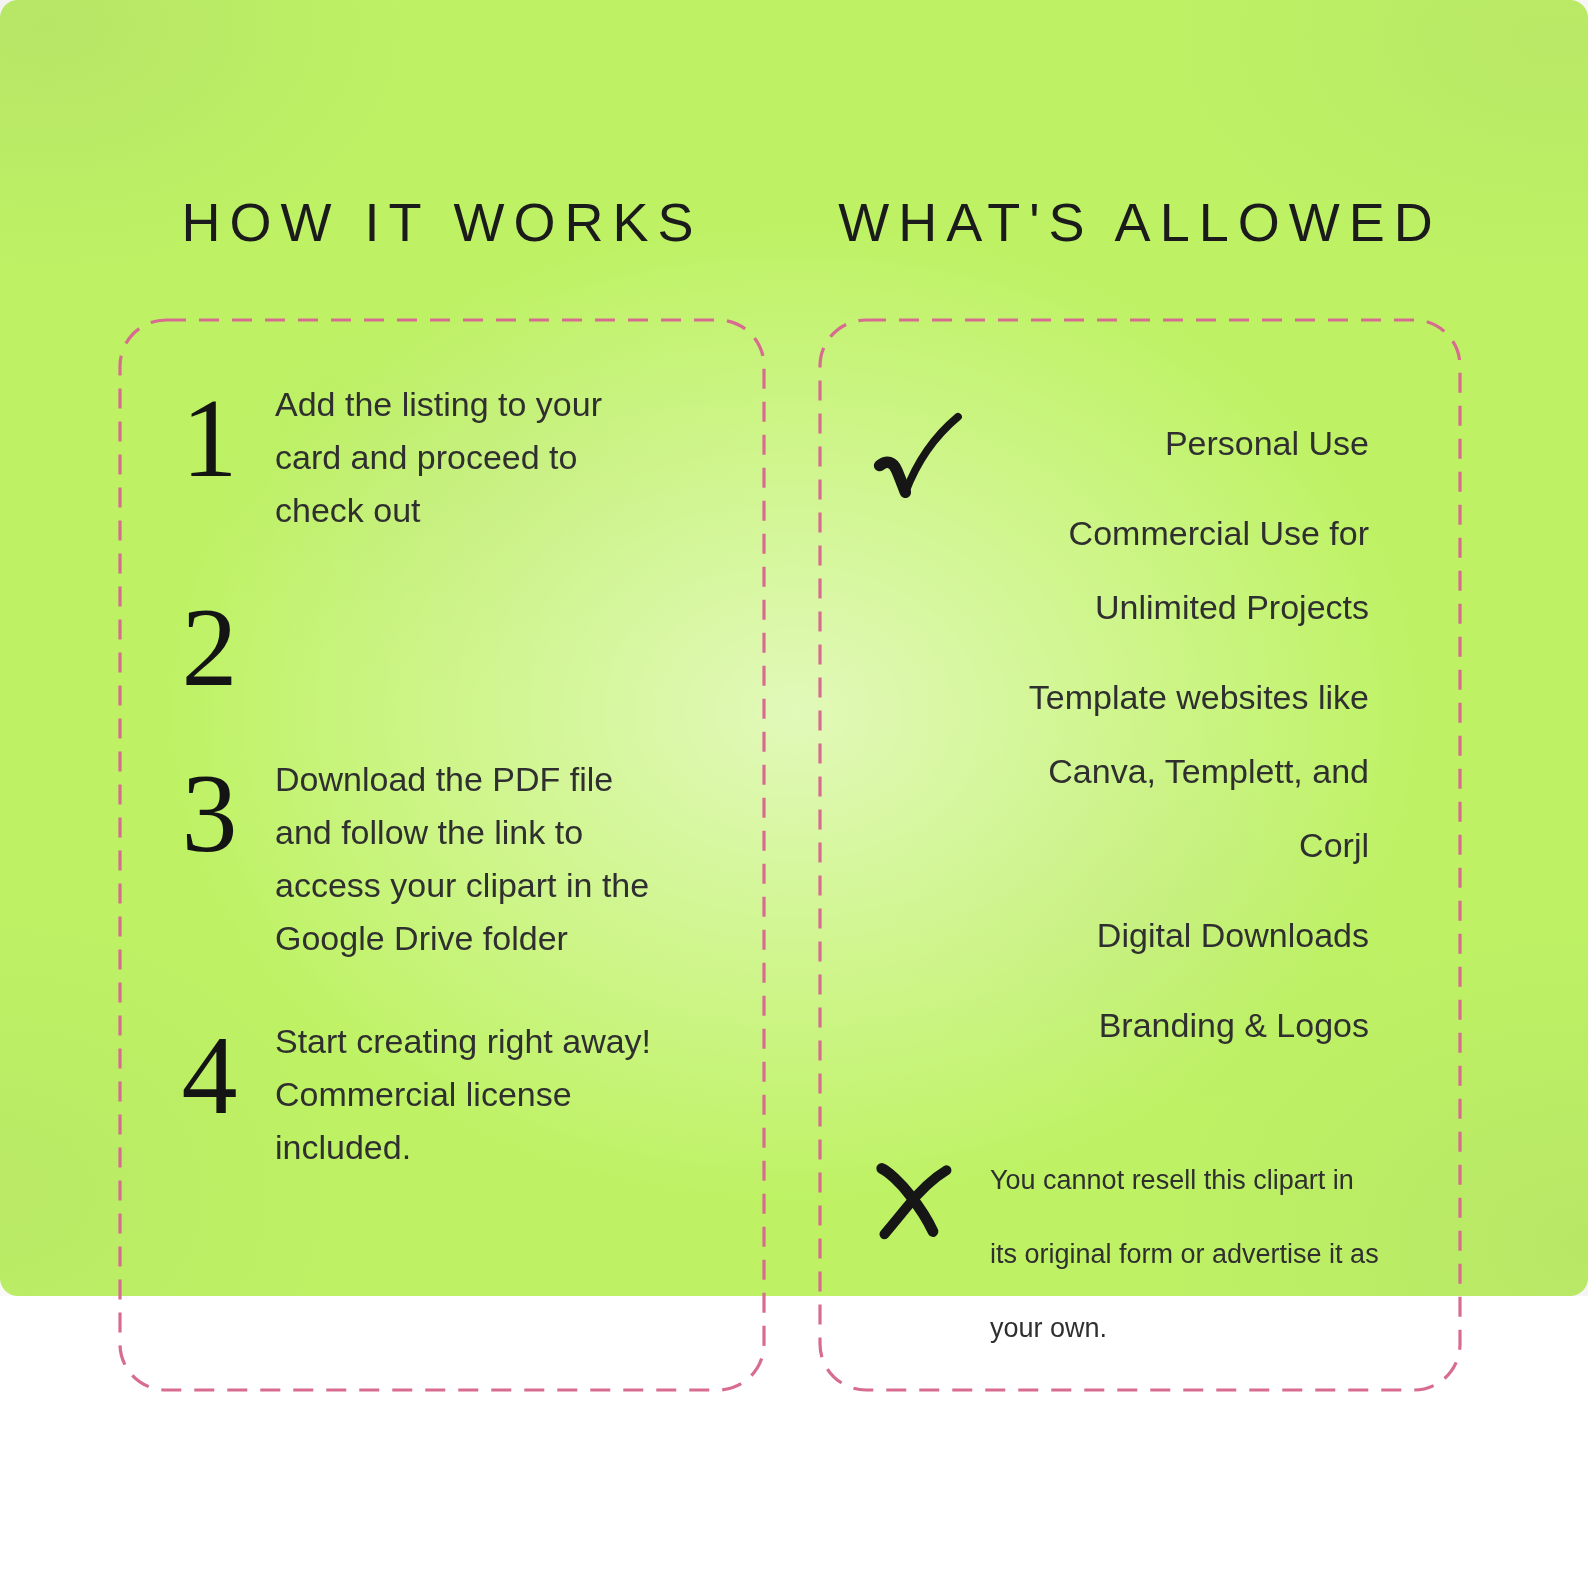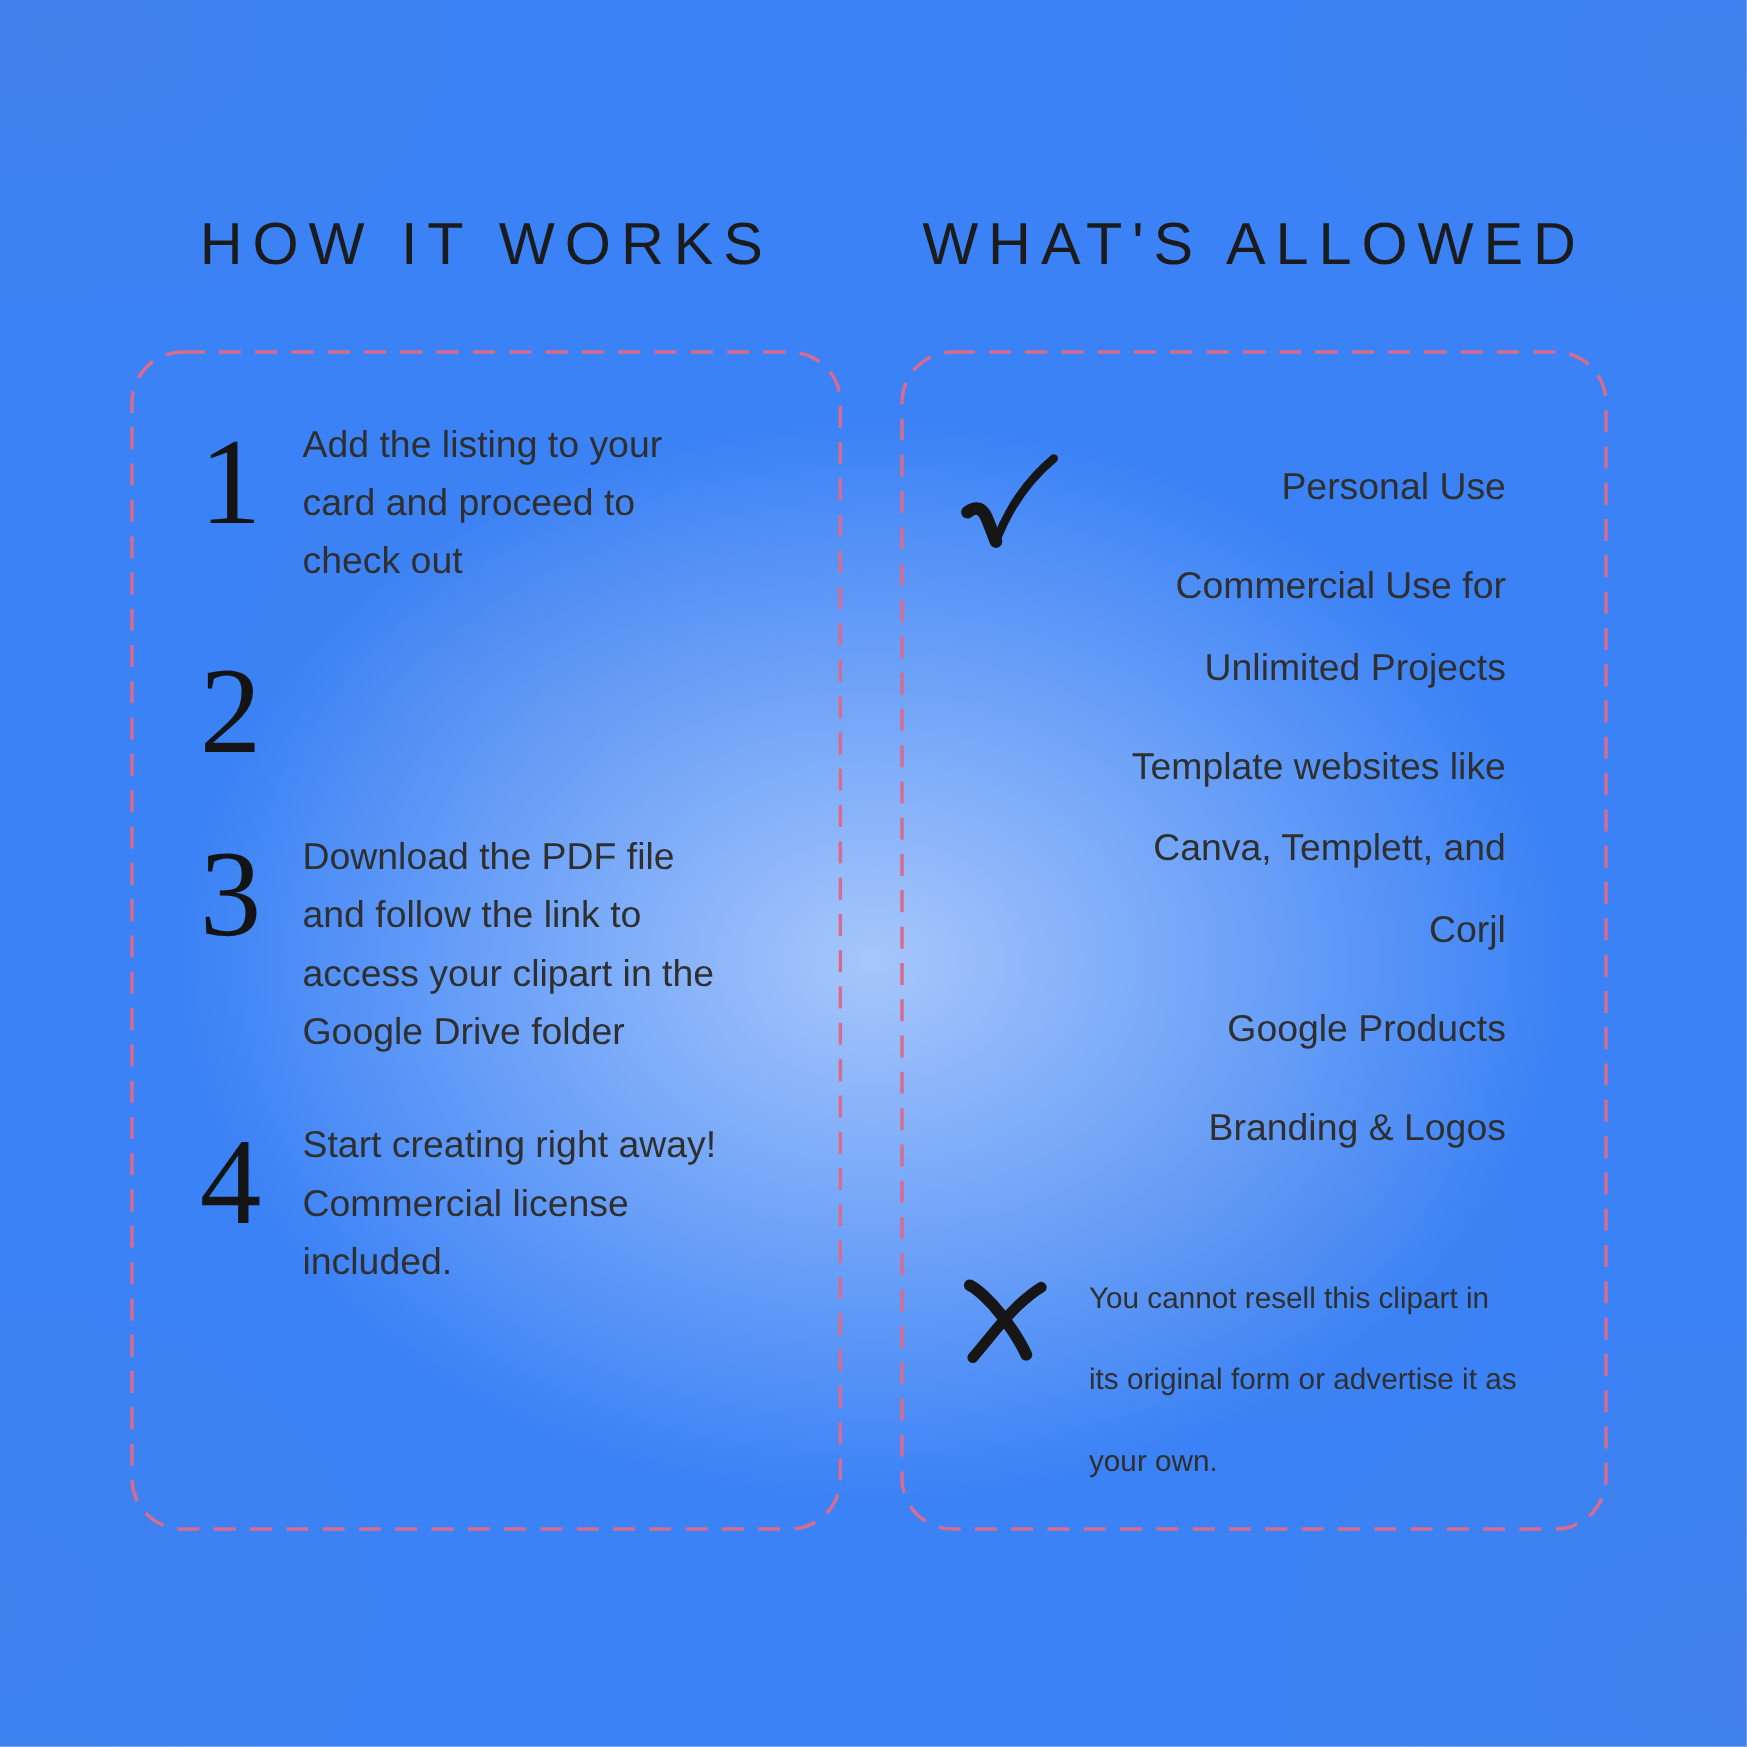--- a/index.html
+++ b/index.html
@@ -3,22 +3,23 @@
 <meta charset="utf-8">
 <style>
   html,body{
     margin:0; padding:0;
     width:1588px; height:1588px;
     overflow:hidden;
     font-family:"Liberation Sans", sans-serif;
   }
   .page{
     position:relative;
-    width:1588px; height:1588px;
-    background:#3b82f6;
+    width:1588px; height:1296px;
+    background:#bef264;
+    border-radius:18px;
   }
   
   .page::before{
     content:"";
     position:absolute; inset:0;
     background:
       radial-gradient(620px 420px at 3% 2%,  rgba(120,120,125,0.10), rgba(120,120,125,0) 62%),
       radial-gradient(700px 420px at 98% 3%, rgba(120,120,125,0.08), rgba(120,120,125,0) 60%),
       radial-gradient(640px 520px at 0% 92%, rgba(120,120,125,0.07), rgba(120,120,125,0) 58%),
       radial-gradient(760px 560px at 100% 96%, rgba(120,120,125,0.09), rgba(120,120,125,0) 60%),
@@ -157,21 +158,21 @@
         <div class="icon-col check-icon">
           <svg viewBox="0 0 100 115" aria-hidden="true">
             <path class="icon-stroke" d="M14 56 C22 50 28 52 32 61 C35 68 38 76 41 84" stroke-width="12"></path>
             <path class="icon-stroke" d="M41 84 C53 52 72 25 96 5" stroke-width="8"></path>
           </svg>
         </div>
         <div class="allowed-items">
           <p>Personal Use</p>
           <p>Commercial Use for Unlimited Projects</p>
           <p>Template websites like Canva, Templett, and Corjl</p>
-          <p>Google Products</p>
+          <p>Digital Downloads</p>
           <p>Branding &amp; Logos</p>
         </div>
       </div>
 
       <div class="icon-row not-allowed-row">
         <div class="icon-col cross-icon">
           <svg viewBox="0 0 100 100" aria-hidden="true">
             <path class="icon-stroke" d="M13 15 C20 18 34 31 44 44 C55 58 64 72 70 85" stroke-width="12"></path>
             <path class="icon-stroke" d="M85 17 C70 26 52 44 40 59 C31 70 22 81 16 88" stroke-width="11"></path>
           </svg>

